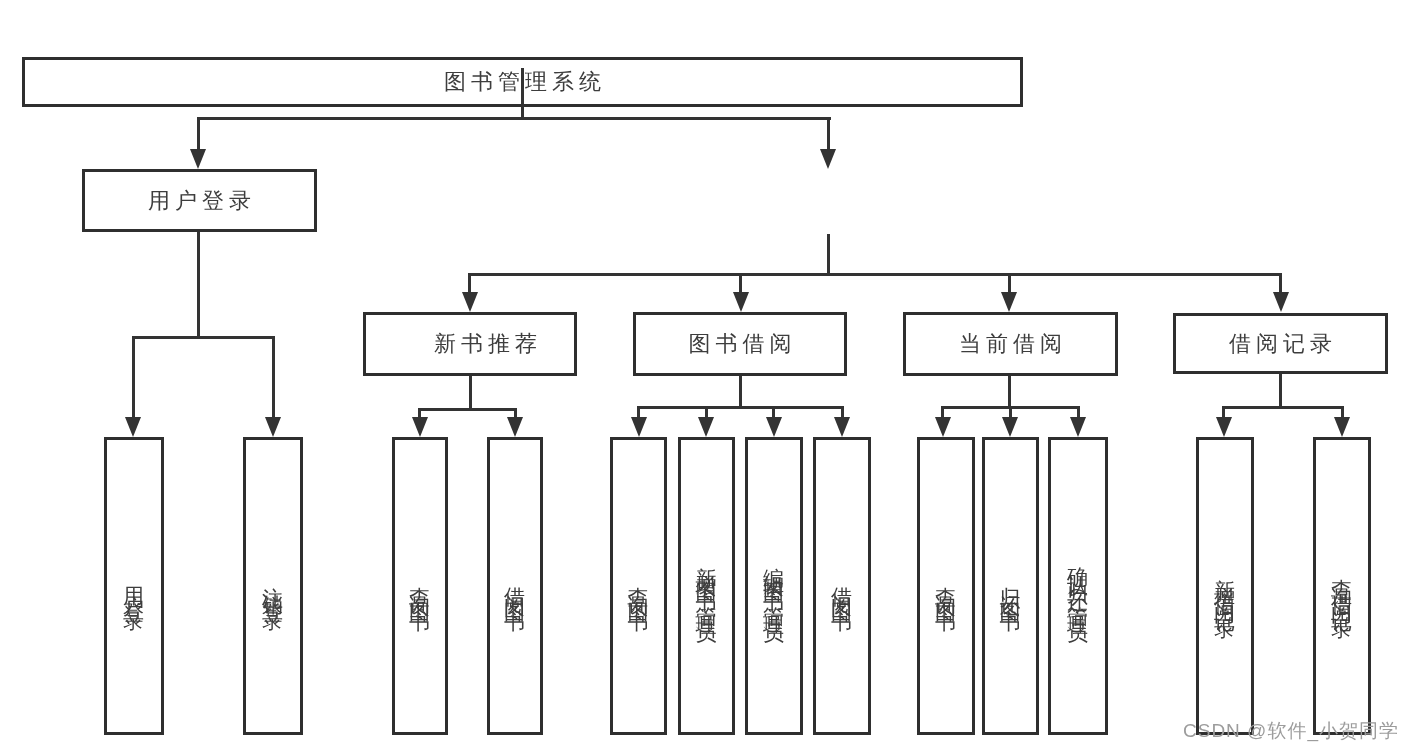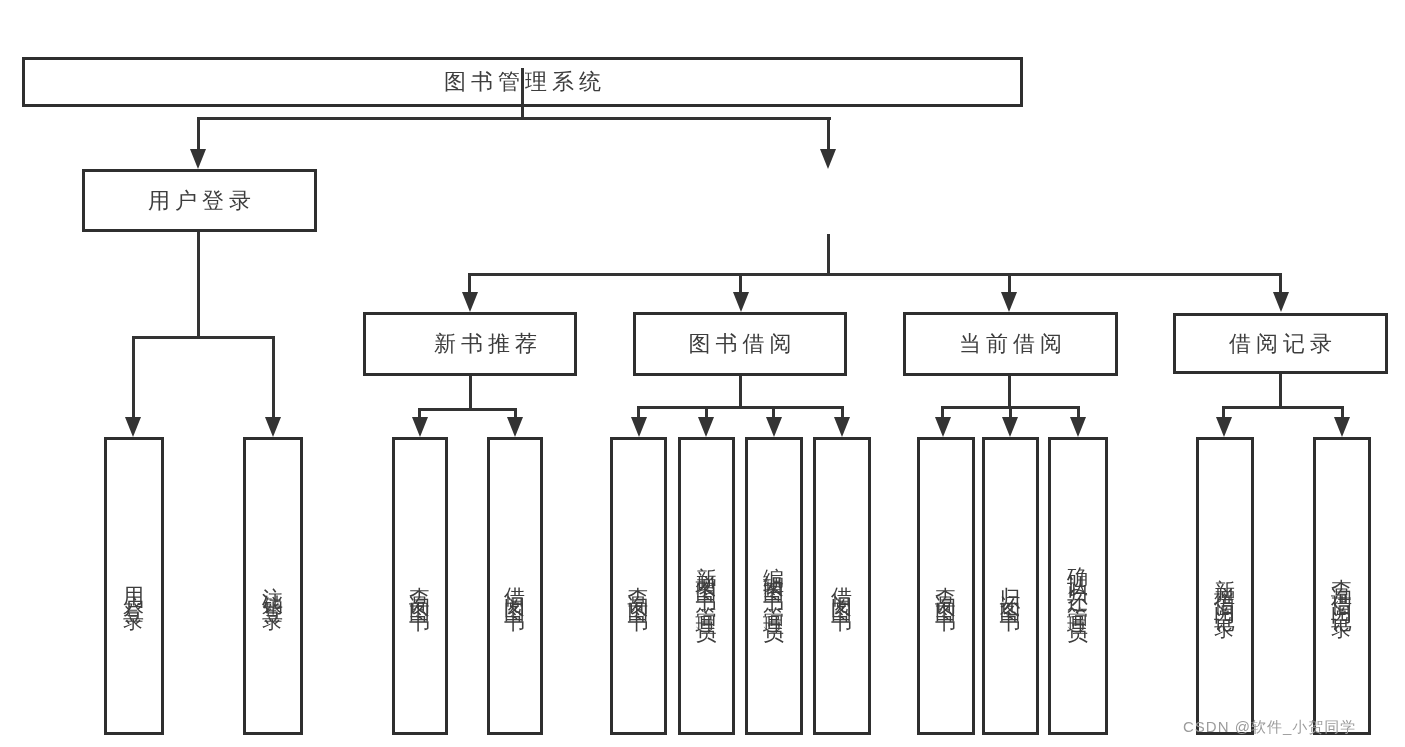--- a/index.html
+++ b/index.html
@@ -25,21 +25,21 @@
   .h,.v{position:absolute;background:var(--line);}
   .h{height:3px;}
   .v{width:3px;}
   .ar{
     position:absolute;width:0;height:0;
     border-left:8px solid transparent;border-right:8px solid transparent;
     border-top:20px solid var(--line);
   }
   .wm{
     position:absolute;left:1183px;top:718px;
-    font-size:15px;color:var(--wm);letter-spacing:1px;white-space:nowrap;
+    font-size:19px;color:var(--wm);letter-spacing:1px;white-space:nowrap;
   }
 </style>
 </head>
 <body>
 
 <div id="canvas">
 
   <div class="hbox" style="left:22px;top:13px;width:1001px;height:50px;margin-top:44px;">
     <span>图书管理系统</span>
   </div>

